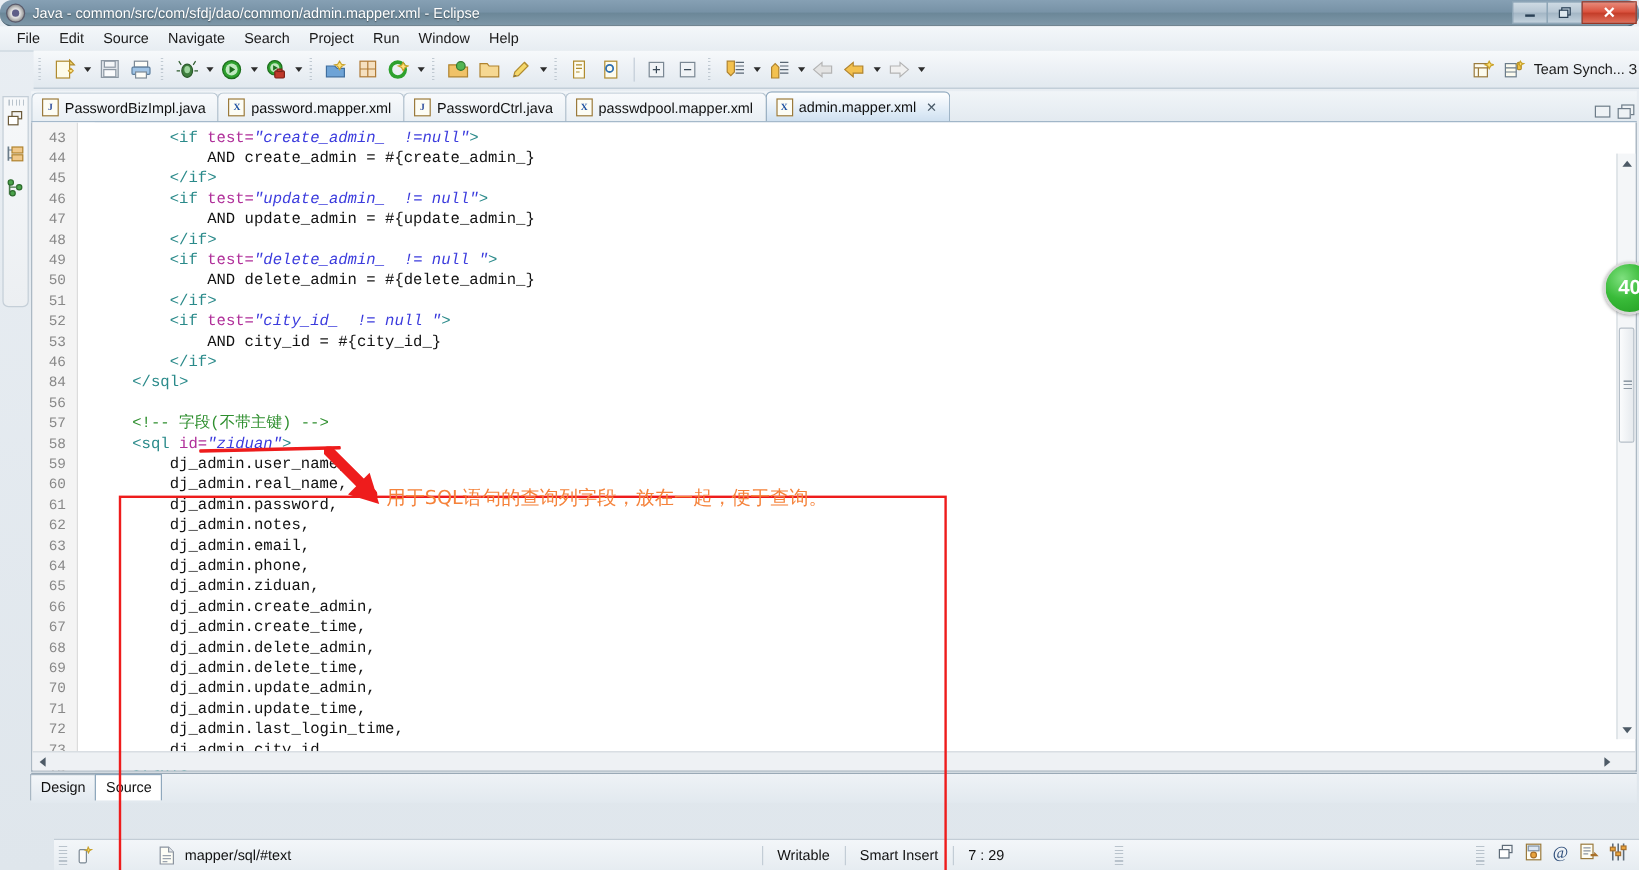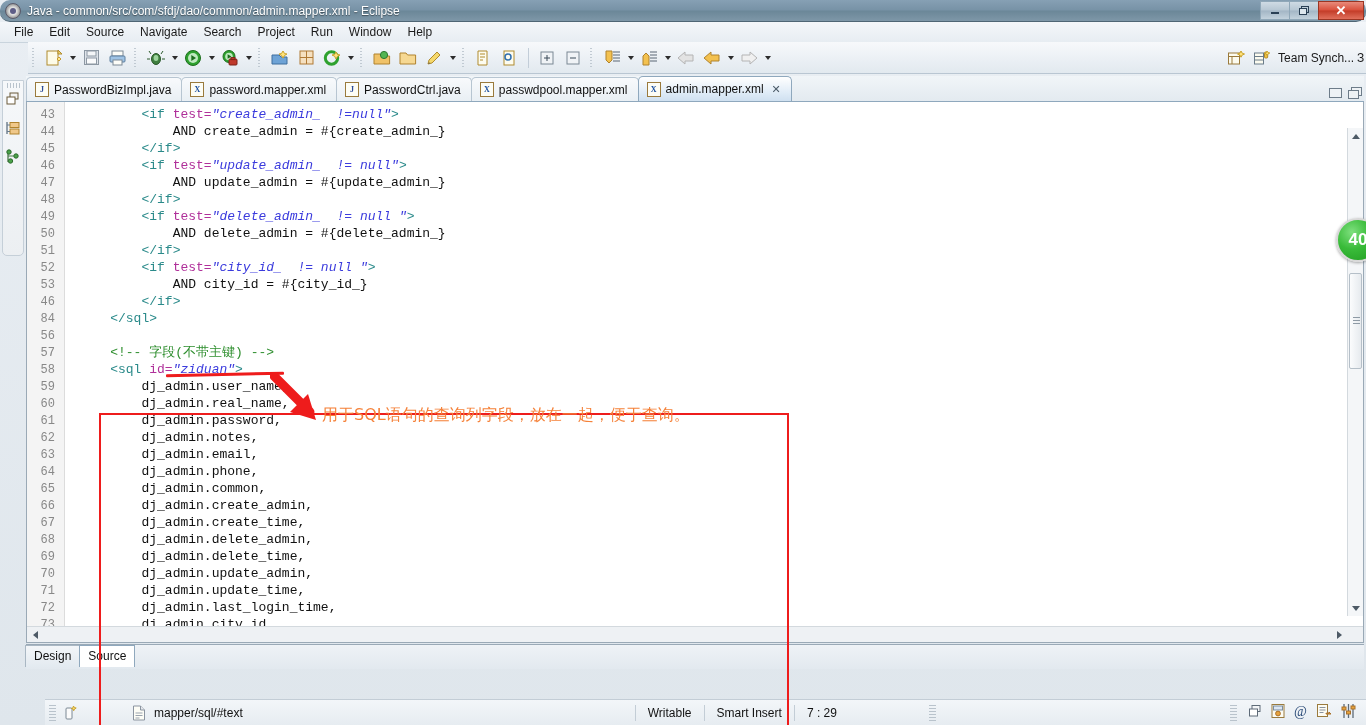--- a/index.html
+++ b/index.html
@@ -629,21 +629,21 @@
           <div class="cline"><span class="lnum">84</span><span class="ctext">    <span class="tag">&lt;/sql&gt;</span></span></div>
           <div class="cline"><span class="lnum">56</span><span class="ctext"></span></div>
           <div class="cline"><span class="lnum">57</span><span class="ctext">    <span class="cmt">&lt;!-- 字段(不带主键) --&gt;</span></span></div>
           <div class="cline"><span class="lnum">58</span><span class="ctext">    <span class="tag">&lt;sql </span><span class="attr">id=</span><span class="str">"ziduan"</span><span class="tag">&gt;</span></span></div>
           <div class="cline"><span class="lnum">59</span><span class="ctext">        <span class="plain">dj_admin.user_name,</span></span></div>
           <div class="cline"><span class="lnum">60</span><span class="ctext">        <span class="plain">dj_admin.real_name,</span></span></div>
           <div class="cline"><span class="lnum">61</span><span class="ctext">        <span class="plain">dj_admin.password,</span></span></div>
           <div class="cline"><span class="lnum">62</span><span class="ctext">        <span class="plain">dj_admin.notes,</span></span></div>
           <div class="cline"><span class="lnum">63</span><span class="ctext">        <span class="plain">dj_admin.email,</span></span></div>
           <div class="cline"><span class="lnum">64</span><span class="ctext">        <span class="plain">dj_admin.phone,</span></span></div>
-          <div class="cline"><span class="lnum">65</span><span class="ctext">        <span class="plain">dj_admin.common,</span></span></div>
+          <div class="cline"><span class="lnum">65</span><span class="ctext">        <span class="plain">dj_admin.ziduan,</span></span></div>
           <div class="cline"><span class="lnum">66</span><span class="ctext">        <span class="plain">dj_admin.create_admin,</span></span></div>
           <div class="cline"><span class="lnum">67</span><span class="ctext">        <span class="plain">dj_admin.create_time,</span></span></div>
           <div class="cline"><span class="lnum">68</span><span class="ctext">        <span class="plain">dj_admin.delete_admin,</span></span></div>
           <div class="cline"><span class="lnum">69</span><span class="ctext">        <span class="plain">dj_admin.delete_time,</span></span></div>
           <div class="cline"><span class="lnum">70</span><span class="ctext">        <span class="plain">dj_admin.update_admin,</span></span></div>
           <div class="cline"><span class="lnum">71</span><span class="ctext">        <span class="plain">dj_admin.update_time,</span></span></div>
           <div class="cline"><span class="lnum">72</span><span class="ctext">        <span class="plain">dj_admin.last_login_time,</span></span></div>
           <div class="cline"><span class="lnum">73</span><span class="ctext">        <span class="plain">dj_admin.city_id</span></span></div>
           <div class="cline"><span class="lnum">74</span><span class="ctext">    <span class="tag">&lt;/sql&gt;</span></span></div>
         </div>

